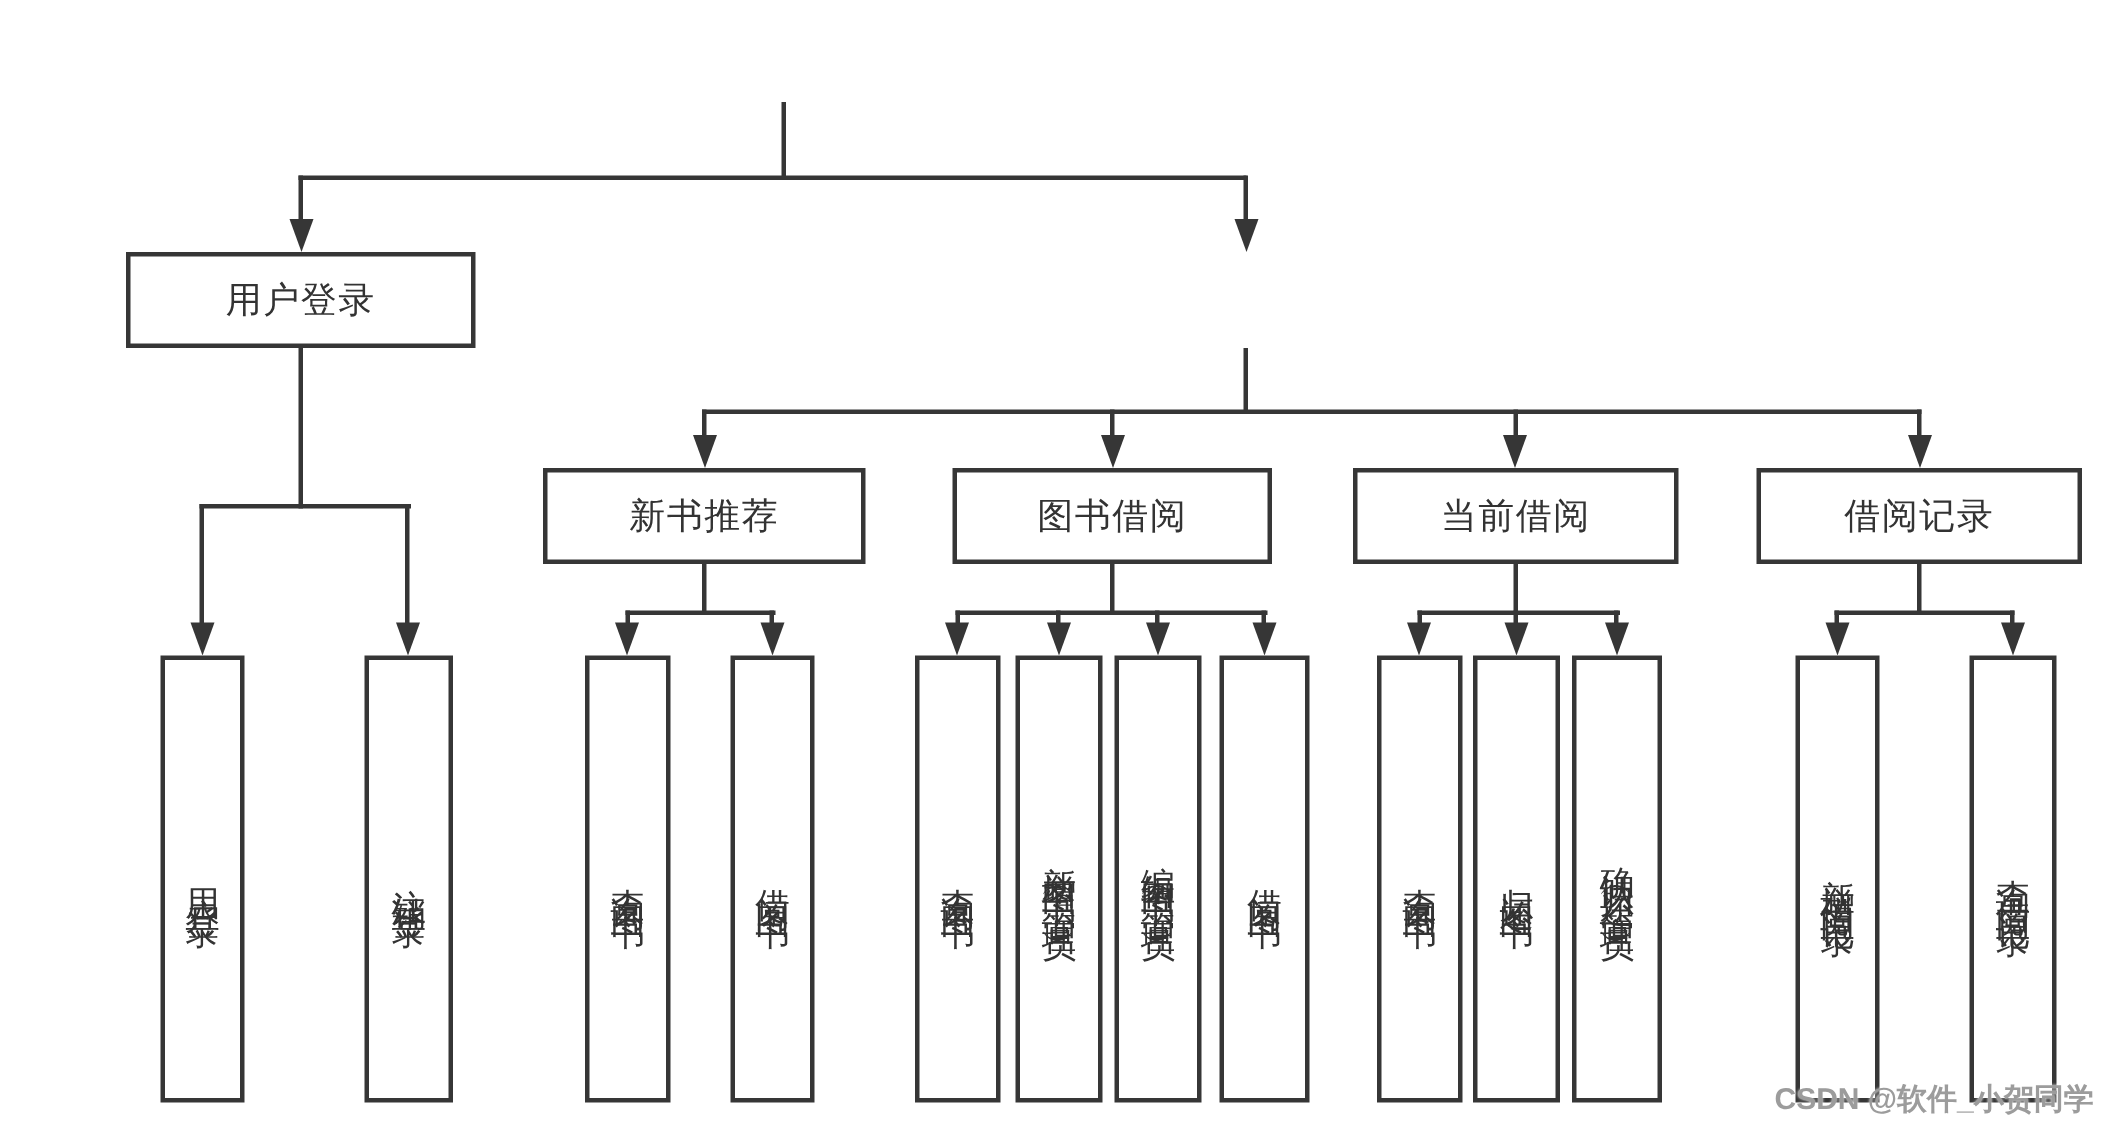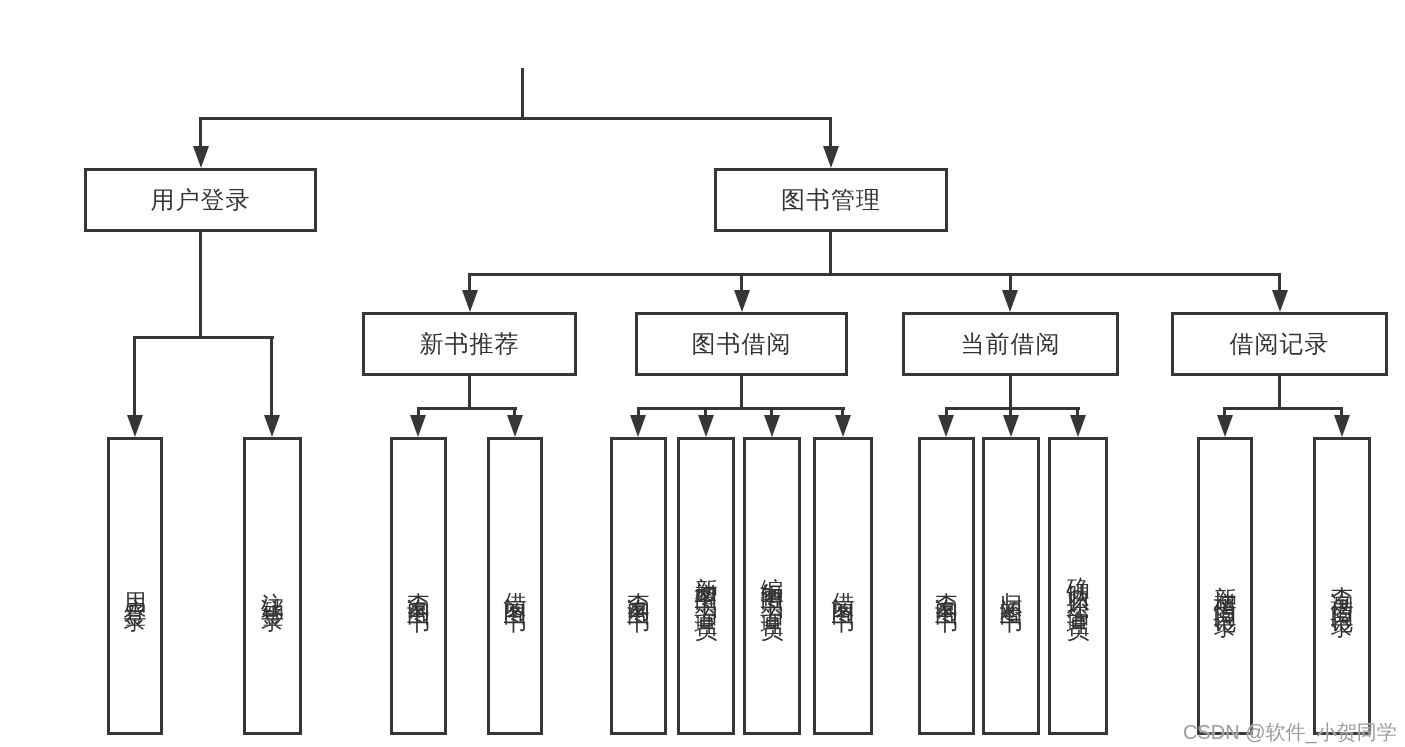--- a/index.html
+++ b/index.html
@@ -30,40 +30,38 @@
   .hl { position:absolute; height:3px; background:#363636; z-index:1; }
   .arr {
     position:absolute; width:0; height:0; z-index:1;
     border-left:8px solid transparent; border-right:8px solid transparent;
     border-top:22px solid #363636;
   }
   .watermark {
     position:absolute; left:1183px; top:719px; z-index:5;
     font-size:20px; color:#9c9c9c; white-space:nowrap;
     text-shadow:0 0 2px #ffffff;
+    font-weight:bold;
   }
 </style>
 </head>
 <body>
 
 <div class="canvas">
 
 
   <div class="vl" style="left:521px;top:68px;height:50px"></div>
   <div class="hl" style="left:199px;top:117px;width:632px"></div>
   <div class="vl" style="left:199px;top:117px;height:33px"></div>
   <div class="arr" style="left:193px;top:146px"></div>
   <div class="vl" style="left:829px;top:117px;height:33px"></div>
   <div class="arr" style="left:823px;top:146px"></div>
 
   <div class="node" style="left:84px;top:168px;width:233px;height:64px">
     <span>用户登录</span>
-  </div>
-  <div class="node" style="left:714px;top:168px;width:234px;height:64px">
-    <span>图书管理</span>
   </div>
 
   <div class="vl" style="left:199px;top:232px;height:107px"></div>
   <div class="hl" style="left:133px;top:336px;width:141px"></div>
   <div class="vl" style="left:133px;top:336px;height:81px"></div>
   <div class="arr" style="left:127px;top:415px"></div>
   <div class="vl" style="left:270px;top:336px;height:81px"></div>
   <div class="arr" style="left:264px;top:415px"></div>
 
   <div class="vl" style="left:829px;top:232px;height:44px"></div>

